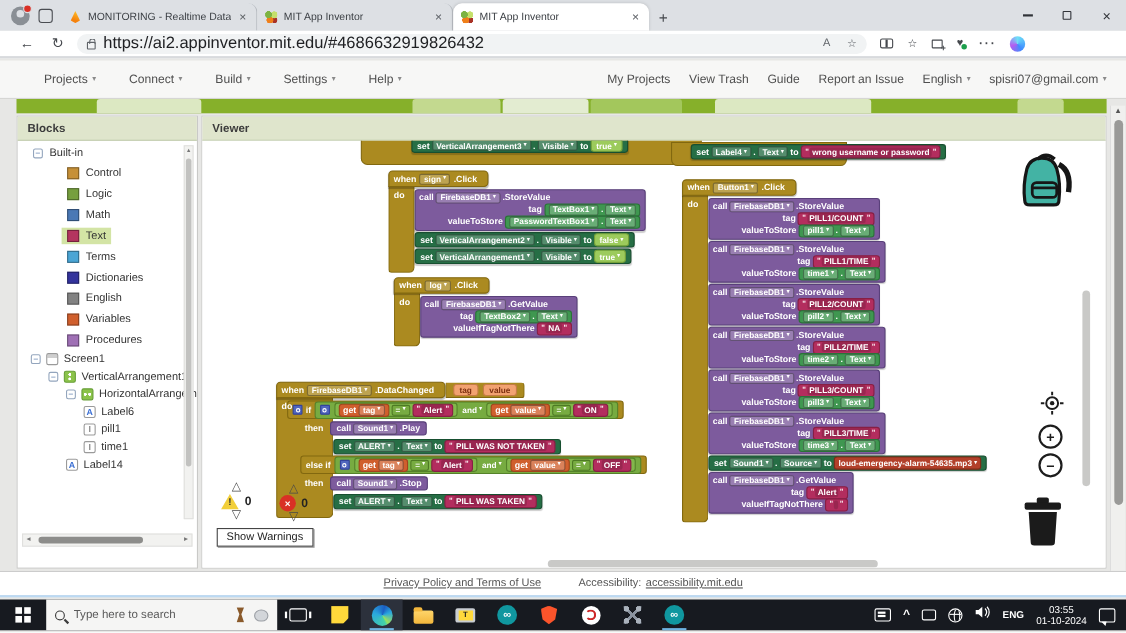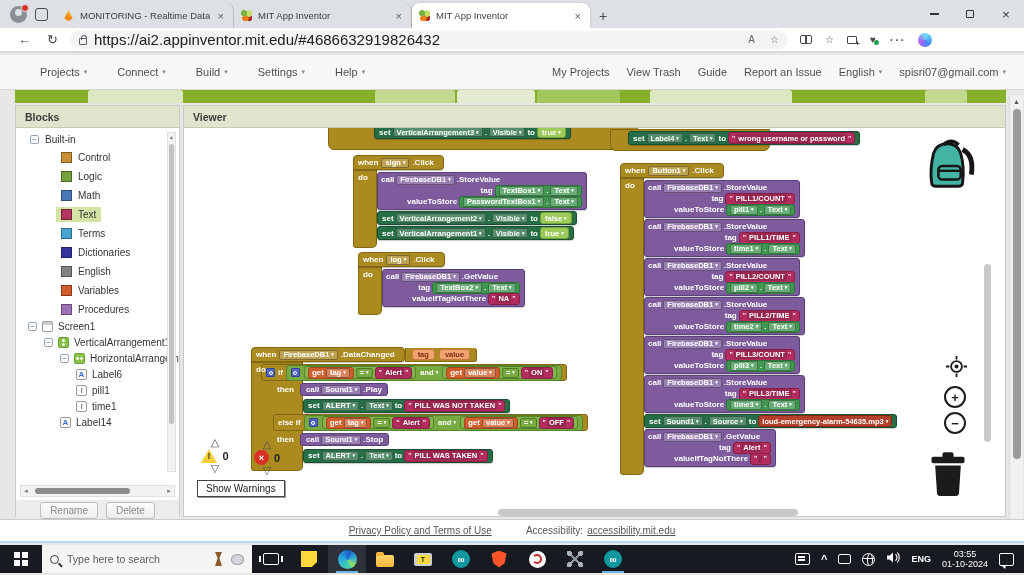--- a/index.html
+++ b/index.html
@@ -400,24 +400,20 @@
       <div class="vscroll">
         <span class="arr">▴</span>
         <span class="vthumb"></span>
       </div>
     </div>
     <div class="hscroll">
       <span>◄</span>
       <span class="hthumb"></span>
       <span>►</span>
     </div>
-    <div class="panel-btns">
-      <span class="pbtn">Rename</span>
-      <span class="pbtn">Delete</span>
-    </div>
   </div>
 
   <div class="viewer-panel">
     <div class="panel-head">Viewer</div>
     <div id="canvas">
 
       <div class="warn-col" style="left:14px;top:310px">
         <span class="arr">△</span>
         <span class="warn-line">
           <span class="warn-tri"></span>

